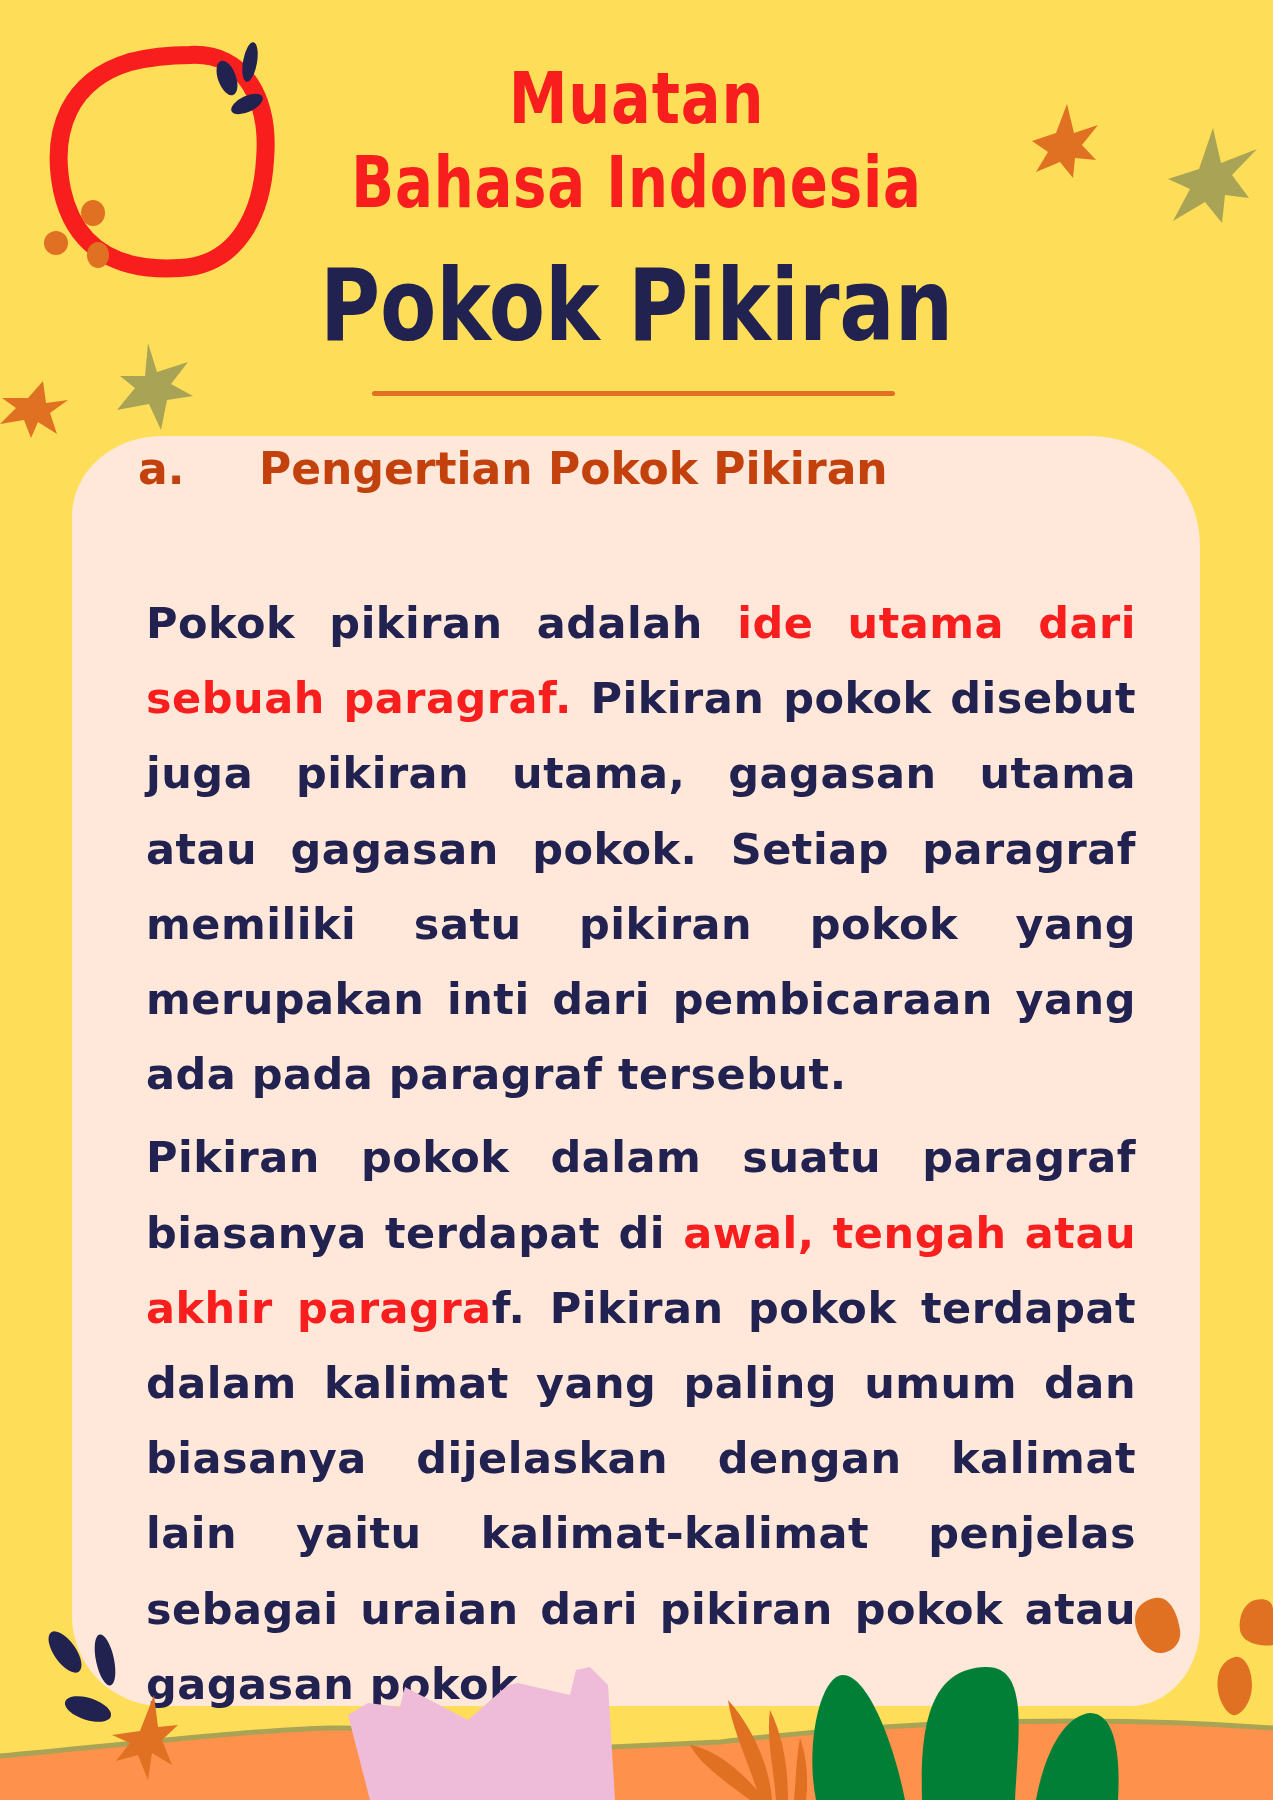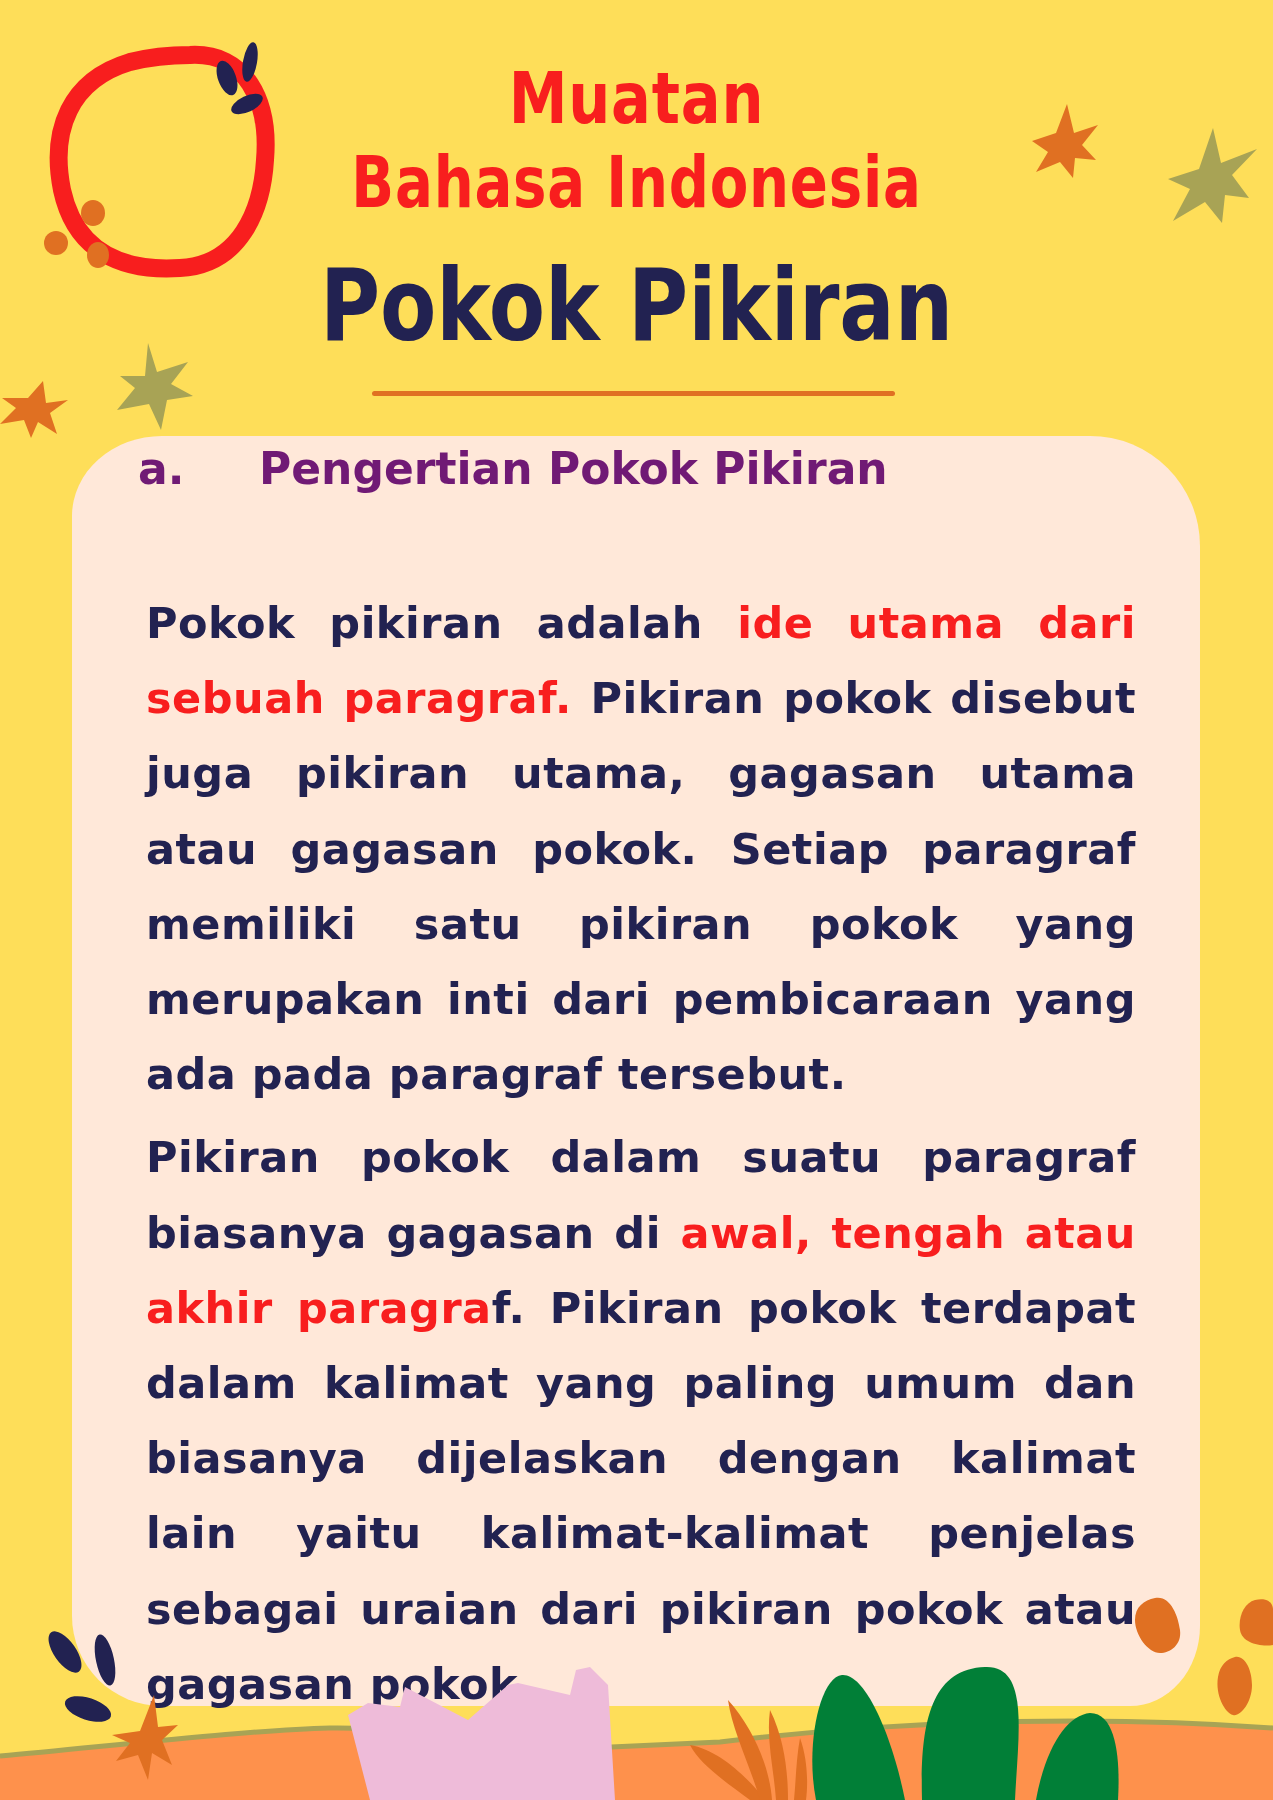--- a/index.html
+++ b/index.html
@@ -32,21 +32,21 @@
   }
 
   .content-card {
     position: absolute; left: 72px; top: 436px; width: 1128px; height: 1270px;
     background: #FFE8D9;
     border-radius: 90px 110px 70px 90px / 80px 110px 80px 90px;
   }
 
   .heading {
     position: absolute; left: 138px; top: 440px;
-    font-size: 44px; line-height: 58px; color: #701a75; font-weight: bold;
+    font-size: 44px; line-height: 58px; color: #c2410c; font-weight: bold;
     font-family: "DejaVu Sans", sans-serif;
     white-space: nowrap;
   }
   .heading .num { display: inline-block; width: 121px; }
 
   .body-text {
     position: absolute; left: 138px; top: 578px; width: 1006px;
     font-size: 43px; line-height: 75.2px; color: #222251; font-weight: bold;
     text-align: justify; text-align-last: left;
     font-family: "DejaVu Sans", sans-serif;
@@ -91,21 +91,21 @@
 <div class="title-underline"></div>
 
 <div class="content-card"></div>
 
 <div class="heading">
   <span class="num">a.</span><span>Pengertian Pokok Pikiran</span>
 </div>
 
 <div class="body-text">
   <p><span>Pokok pikiran adalah </span><span class="hl">ide utama dari sebuah paragraf.</span><span> Pikiran pokok disebut juga pikiran utama, gagasan utama atau gagasan pokok. Setiap paragraf memiliki satu pikiran pokok yang merupakan inti dari pembicaraan yang ada pada paragraf tersebut.</span></p>
-  <p><span>Pikiran pokok dalam suatu paragraf biasanya gagasan di </span><span class="hl">awal, tengah atau akhir paragra</span><span>f. Pikiran pokok terdapat dalam kalimat yang paling umum dan biasanya dijelaskan dengan kalimat lain yaitu kalimat-kalimat penjelas sebagai uraian dari pikiran pokok atau gagasan pokok.</span></p>
+  <p><span>Pikiran pokok dalam suatu paragraf biasanya terdapat di </span><span class="hl">awal, tengah atau akhir paragra</span><span>f. Pikiran pokok terdapat dalam kalimat yang paling umum dan biasanya dijelaskan dengan kalimat lain yaitu kalimat-kalimat penjelas sebagai uraian dari pikiran pokok atau gagasan pokok.</span></p>
 </div>
 
 <svg class="deco" style="left:0;top:1700px" width="1273" height="100" viewBox="0 0 1273 100">
   <path d="M0 56 C120 45 250 30 330 28 C400 27 440 40 500 52 L720 42 C900 20 1100 15 1273 28 L1273 100 L0 100 Z" fill="#FE914C"></path>
   <path d="M0 56 C120 45 250 30 330 28 C400 27 440 40 500 52 L720 42 C900 20 1100 15 1273 28" fill="none" stroke="#A8A355" stroke-width="5"></path>
 </svg>
 
 <svg class="deco" style="left:340px;top:1665px" width="430" height="135" viewBox="0 0 430 135">
   <path d="M30 135 L8 50 L28 38 L60 42 L65 22 L128 55 L168 20 L178 18 L230 30 L236 5 L250 2 L268 20 L275 135 Z" fill="#EEBBD9"></path>
 </svg>

